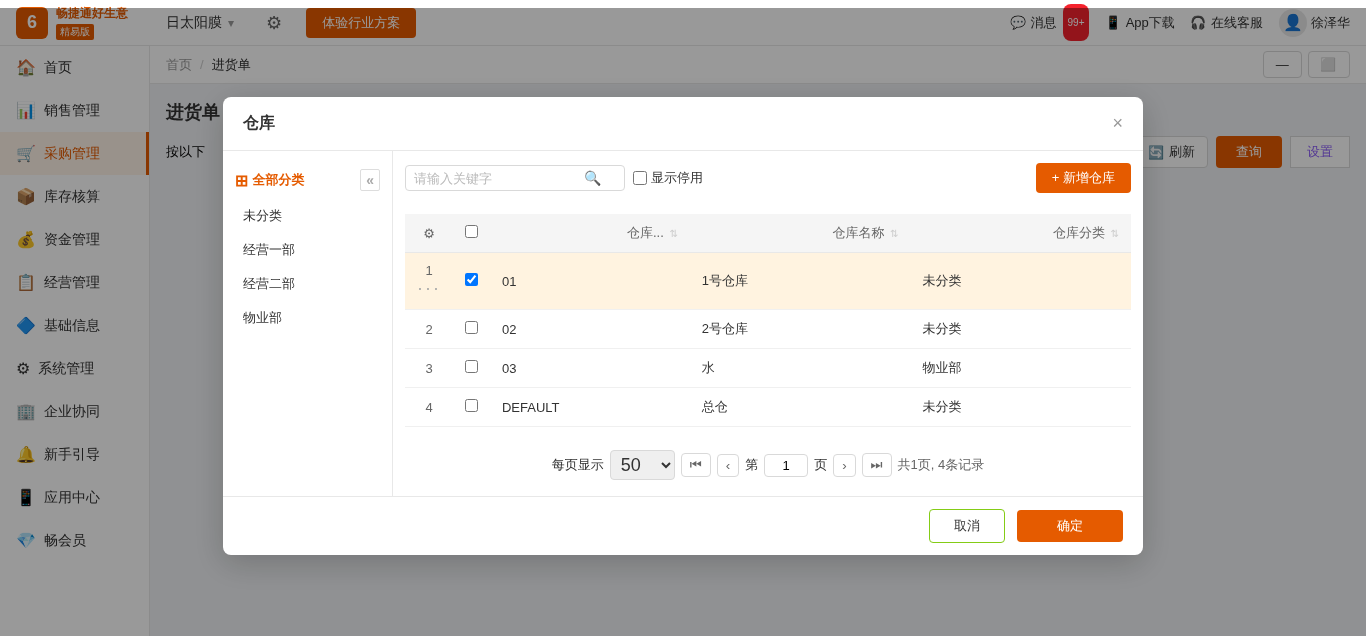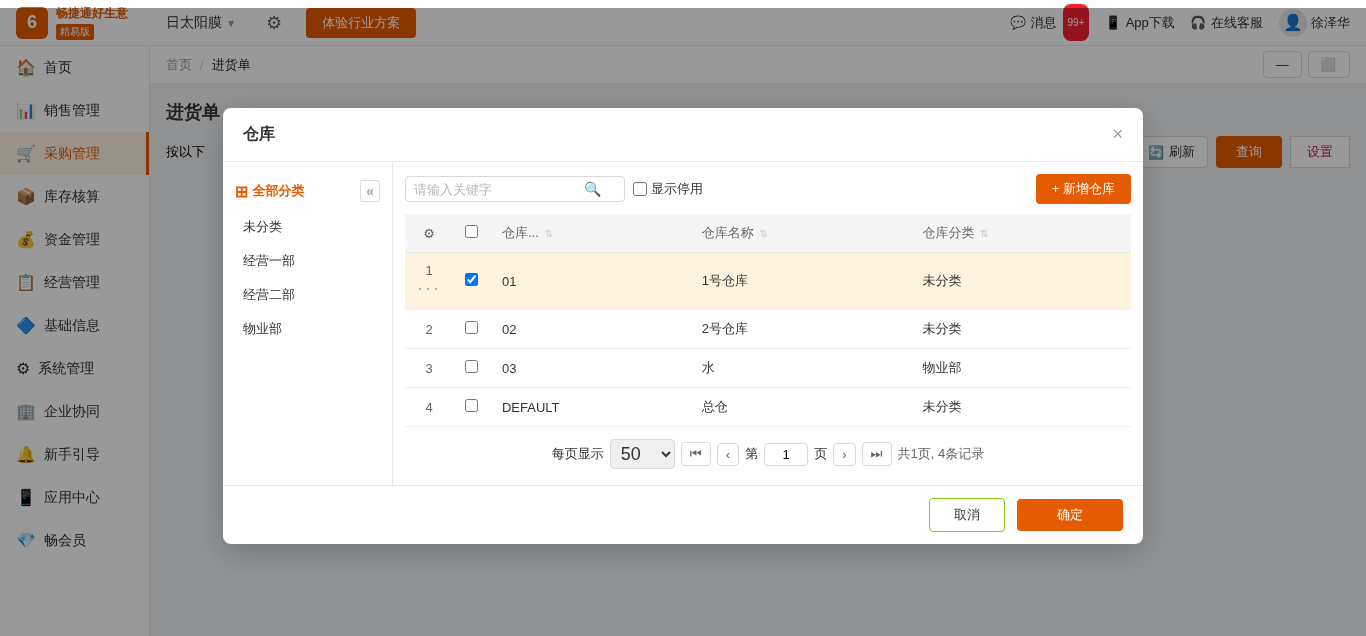--- a/index.html
+++ b/index.html
@@ -34,55 +34,55 @@
     .main-content { flex: 1; background: #f0f2f5; overflow: auto; }
     .sub-header { background: #fff; padding: 0 16px; display: flex; align-items: center; border-bottom: 1px solid #e8e8e8; height: 38px; gap: 4px; }
     .breadcrumb-item { color: #999; font-size: 13px; }
     .breadcrumb-item.active { color: #333; }
     .page-area { padding: 16px; }
     .page-title { font-size: 18px; font-weight: bold; color: #333; margin-bottom: 12px; }
 
     
     .toolbar { display: flex; align-items: center; gap: 8px; margin-bottom: 12px; flex-wrap: wrap; }
     .btn-query { background: #e55b00; color: #fff; border: none; border-radius: 4px; padding: 6px 20px; cursor: pointer; font-size: 13px; }
-    .btn-set { background: #fff; color: #be185d; border: 1px solid #d9d9d9; border-radius: 0; padding: 6px 16px; cursor: pointer; font-size: 13px; }
+    .btn-set { background: #fff; color: #8b5cf6; border: 1px solid #d9d9d9; border-radius: 0; padding: 6px 16px; cursor: pointer; font-size: 13px; }
     .btn-outline { background: #fff; color: #333; border: 1px solid #d9d9d9; border-radius: 4px; padding: 5px 12px; cursor: pointer; font-size: 13px; display: flex; align-items: center; gap: 4px; }
 
     
     .overlay { position: fixed; top: 8px; left: 0; width: 100%; height: 100%; background: rgba(0,0,0,0.4); z-index: 100; display: flex; align-items: center; justify-content: center; }
 
     
     .dialog { background: #fff; border-radius: 8px; width: 920px; max-height: 580px; display: flex; flex-direction: column; box-shadow: 0 8px 32px rgba(0,0,0,0.2); }
     .dialog-header { display: flex; align-items: center; justify-content: space-between; padding: 16px 20px; border-bottom: 1px solid #e8e8e8; }
     .dialog-title { font-size: 16px; font-weight: bold; color: #333; }
     .dialog-close { cursor: pointer; color: #999; font-size: 18px; }
     .dialog-body { display: flex; flex: 1; overflow: hidden; }
 
     
     .left-panel { width: 170px; border-right: 1px solid #e8e8e8; padding: 10px 0; flex-shrink: 0; }
     .category-header { display: flex; align-items: center; justify-content: space-between; padding: 8px 12px; color: #e55b00; font-weight: bold; font-size: 13px; cursor: pointer; }
     .collapse-btn { color: #aaa; cursor: pointer; font-size: 14px; border: 1px solid #ddd; border-radius: 2px; padding: 2px 5px; }
     .cat-item { padding: 8px 16px 8px 20px; color: #333; font-size: 13px; cursor: pointer; }
 
     
-    .right-panel { flex: 1; display: flex; flex-direction: column; padding: 12px; overflow: hidden; }
+    .right-panel { flex: 1; display: flex; flex-direction: column; padding: 12px; overflow: hidden; gap: 11px; }
     .right-toolbar { display: flex; align-items: center; gap: 8px; margin-bottom: 10px; }
     .search-box { display: flex; align-items: center; border: 1px solid #d9d9d9; border-radius: 4px; padding: 4px 8px; flex: 0 0 220px; }
     .search-box input { border: none; outline: none; font-size: 13px; width: 170px; color: #333; }
     .search-box input::placeholder { color: #bbb; }
     .search-icon { color: #aaa; font-size: 14px; cursor: pointer; }
     .show-disabled { display: flex; align-items: center; gap: 4px; color: #333; font-size: 13px; }
     .checkbox-input { width: 14px; height: 14px; cursor: pointer; }
     .btn-add { background: #e55b00; color: #fff; border: none; border-radius: 4px; padding: 6px 16px; cursor: pointer; font-size: 13px; margin-left: auto; }
 
     
     .table-wrap { flex: 1; overflow: auto; }
     table { width: 100%; border-collapse: collapse; }
     thead tr { background: #f5f5f5; }
-    th { padding: 10px 12px; text-align: left; color: #666; font-weight: normal; font-size: 13px; border-bottom: 1px solid #e8e8e8; white-space: nowrap; }
+    th { padding: 10px 12px; text-align: right; color: #666; font-weight: normal; font-size: 13px; border-bottom: 1px solid #e8e8e8; white-space: nowrap; }
     td { padding: 10px 12px; color: #333; font-size: 13px; border-bottom: 1px solid #f0f0f0; }
     tr.selected td { background: #fff3e0; }
     .th-gear { width: 40px; text-align: center; }
     .th-cb { width: 36px; text-align: center; }
     .row-num { color: #666; text-align: center; }
     .row-cb { text-align: center; }
     .sort-icon { color: #ccc; margin-left: 2px; font-size: 10px; }
     .more-btn { color: #aaa; font-size: 18px; letter-spacing: 2px; cursor: pointer; float: right; }
 
     

